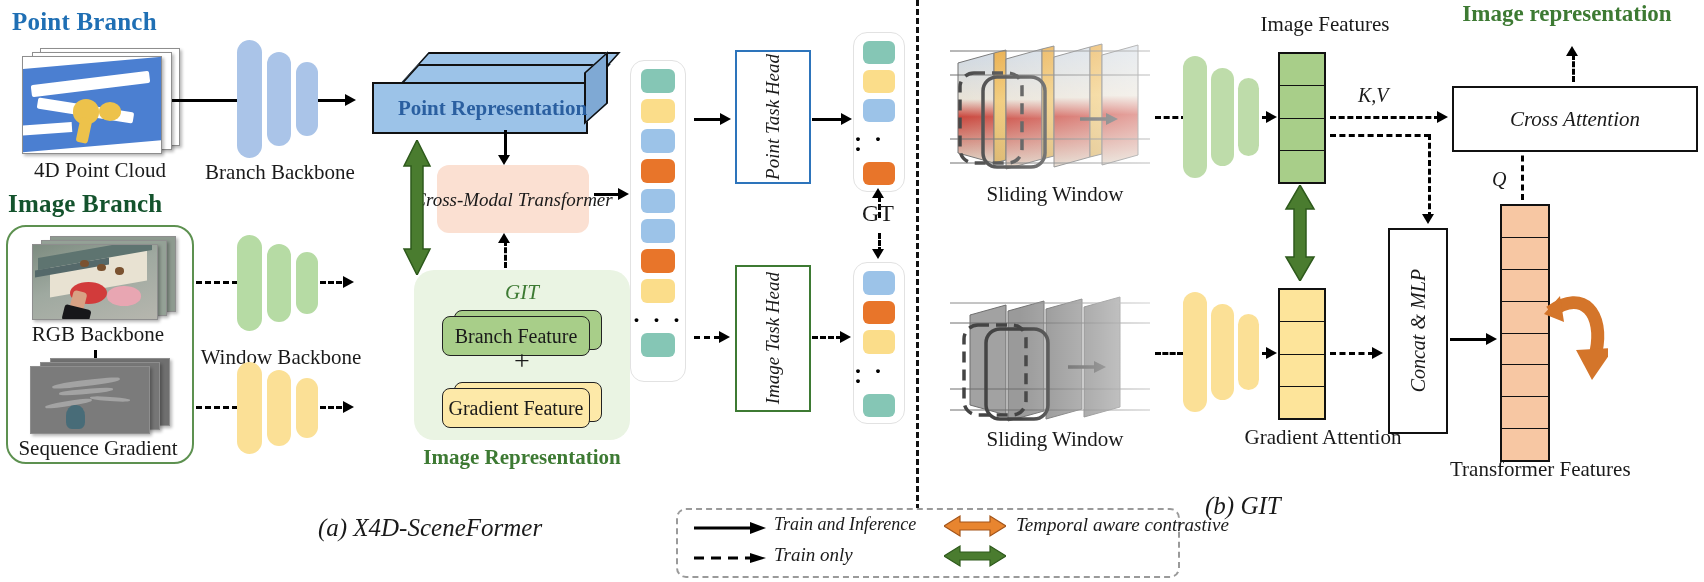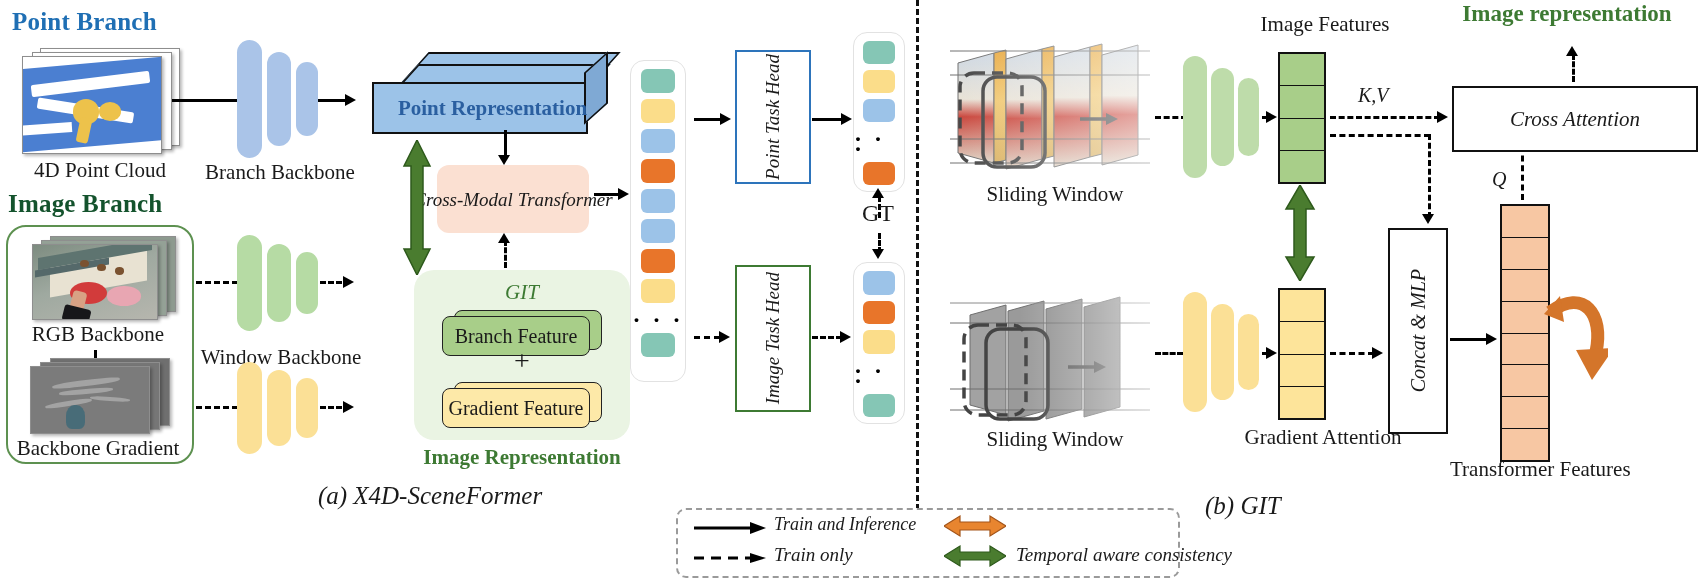--- a/index.html
+++ b/index.html
@@ -160,21 +160,21 @@
   <div class="sheet" style="left:2px;top:8px;width:118px;height:66px;">
     <div class="tg-art">
       <div class="tg-streak" style="left:18%;top:20%;width:58%;height:9%;transform:rotate(-7deg);"></div>
       <div class="tg-streak" style="left:24%;top:34%;width:46%;height:7%;transform:rotate(-5deg);"></div>
       <div class="tg-streak" style="left:12%;top:52%;width:40%;height:7%;transform:rotate(-9deg);"></div>
       <div class="tg-streak" style="left:50%;top:46%;width:34%;height:6%;transform:rotate(4deg);"></div>
       <div class="tg-hand"></div>
     </div>
   </div>
 </div>
-<div class="abs lbl ctr" style="left:0px;top:436px;width:196px;font-size:21px;">Backbone Gradient</div>
+<div class="abs lbl ctr" style="left:0px;top:436px;width:196px;font-size:21px;">Sequence Gradient</div>
 
 <div class="arrow-line" style="left:172px;top:99px;width:80px;"></div>
 <div class="arrow-head-r" style="left:345px;top:94px;"></div>
 <div class="arrow-line" style="left:318px;top:99px;width:30px;"></div>
 
 <div>
   <div class="loz abs" style="left:237px;top:40px;width:25px;height:118px;background:#aac4e8;"></div>
   <div class="loz abs" style="left:267px;top:52px;width:24px;height:94px;background:#aac4e8;"></div>
   <div class="loz abs" style="left:296px;top:62px;width:22px;height:74px;background:#aac4e8;"></div>
 </div>
@@ -301,21 +301,21 @@
 <div class="arrow-head-d" style="left:872px;top:249px;"></div>
 
 <div class="tokcol" style="left:853px;top:262px;width:50px;height:152px;padding-top:8px;" id="image-output-column">
     <div class="tok" style="width: 32px; height: 24px; background: rgb(156, 195, 232); margin-bottom: 6px;"></div>
     <div class="tok" style="width: 32px; height: 24px; background: rgb(232, 117, 42); margin-bottom: 6px;"></div>
     <div class="tok" style="width: 32px; height: 24px; background: rgb(251, 221, 138); margin-bottom: 6px;"></div>
     <div class="dots" style="margin: 6px 0px 8px;">· · ·</div>
     <div class="tok" style="width: 32px; height: 24px; background: rgb(133, 198, 181); margin-bottom: 6px;"></div>
   </div>
 
-<div class="abs lbl ital ctr" style="left:220px;top:482px;width:420px;font-size:25px;font-weight:normal;font-style:italic;">(a) X4D-SceneFormer</div>
+<div class="abs lbl ital ctr" style="left:220px;top:514px;width:420px;font-size:25px;font-weight:normal;font-style:italic;">(a) X4D-SceneFormer</div>
 
 <div class="abs" style="left:916px;top:0;height:510px;border-left:3px dashed #111;"></div>
 
 <div class="abs" style="left:950px;top:35px;width:200px;height:145px;">
   <div class="abs" style="left:0;top:0;width:200px;height:145px;
        background:linear-gradient(90deg,rgba(255,255,255,0) 0%,rgba(255,255,255,0.55) 100%);z-index:5;"></div>
   <svg width="200" height="145" viewBox="0 0 200 145" style="position:absolute;left:0;top:0;">
     <defs>
       <linearGradient id="frm" x1="0" y1="0" x2="0" y2="1">
         <stop offset="0%" stop-color="#cdd7e2"></stop>
@@ -481,20 +481,20 @@
         <polygon points="72,6 56,1 56,11" fill="#000"></polygon>
       </svg>
   </div>
   <div class="abs lbl ital" style="left:96px;top:34px;font-size:19px;">Train only</div>
 
   <div class="abs" style="left:266px;top:4px;width:62px;height:24px;">
     <svg width="62" height="24" viewBox="0 0 62 24">
       <polygon points="0,12 16,2 16,8 46,8 46,2 62,12 46,22 46,16 16,16 16,22" fill="#e8852f" stroke="#a3551a" stroke-width="1.2"></polygon>
     </svg>
   </div>
+  <div class="abs lbl ital" style="left:338px;top:4px;font-size:19px;">Temporal aware contrastive</div>
 
   <div class="abs" style="left:266px;top:34px;width:62px;height:24px;">
     <svg width="62" height="24" viewBox="0 0 62 24">
       <polygon points="0,12 16,2 16,8 46,8 46,2 62,12 46,22 46,16 16,16 16,22" fill="#4a7c2f" stroke="#2e5a1c" stroke-width="1.2"></polygon>
     </svg>
   </div>
-  <div class="abs lbl ital" style="left:338px;top:34px;font-size:19px;">Temporal aware consistency</div>
 </div>
 
 </body></html>

